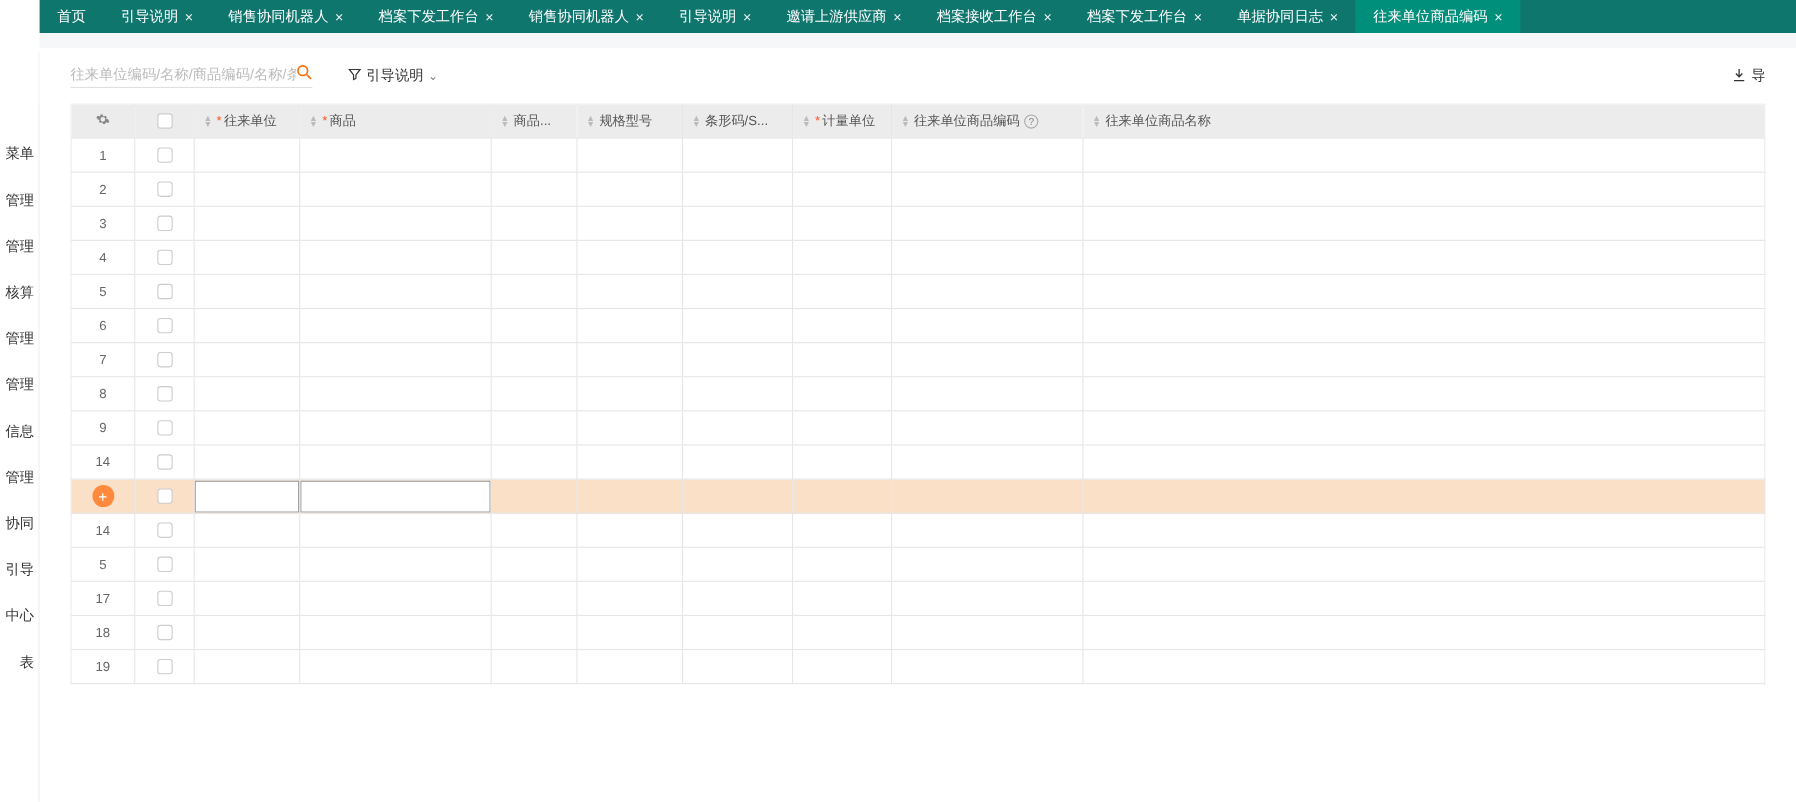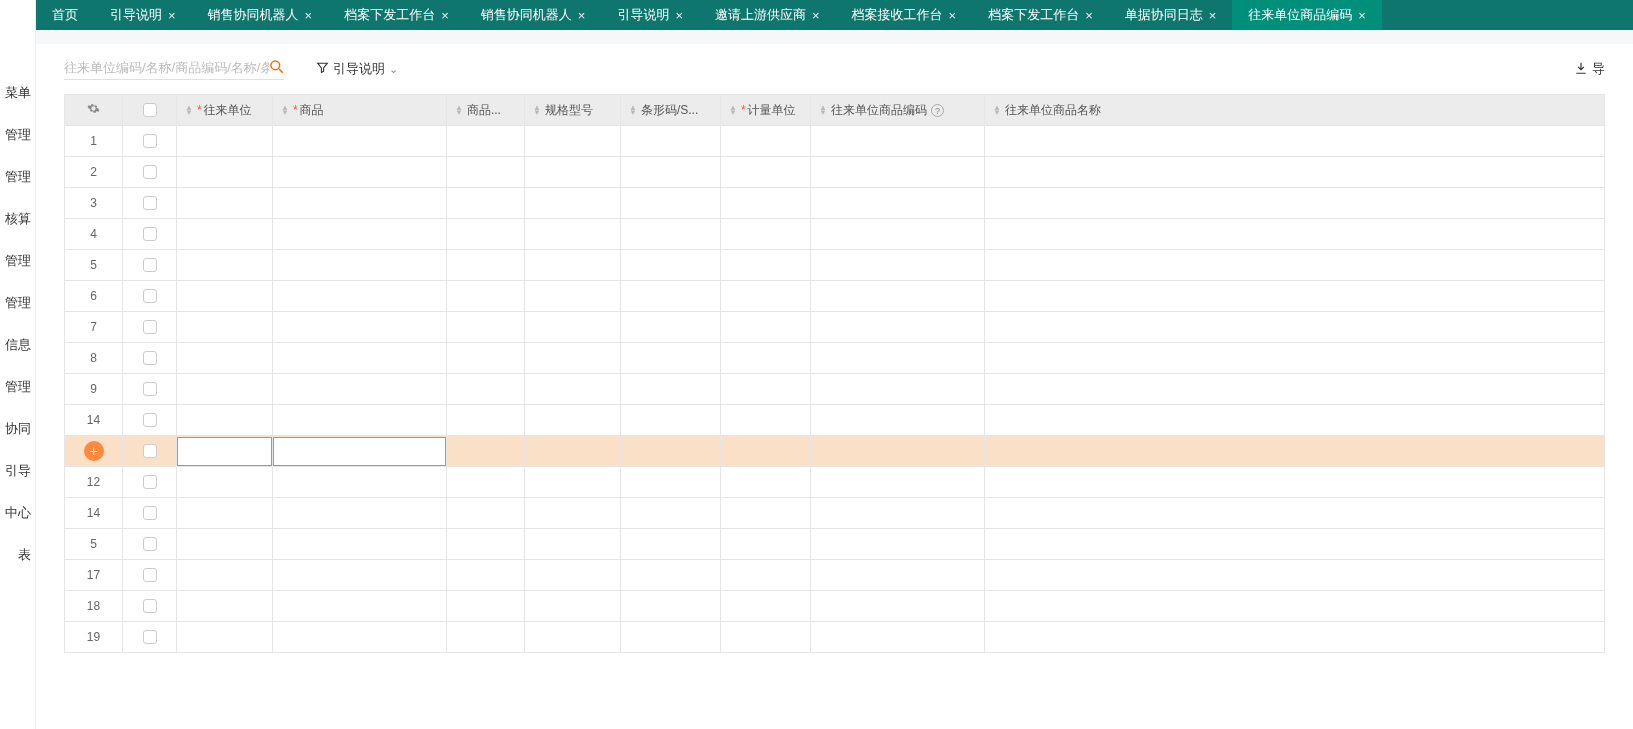--- a/index.html
+++ b/index.html
@@ -7,20 +7,21 @@
 
   .app { display: flex; height: 729px; width: 1633px; }
 
   
   .sidebar {
     width: 36px;
     background: #fff;
     border-right: 1px solid #eee;
     display: flex; flex-direction: column;
     padding-top: 72px;
+    margin-top: 47px;
   }
   .sidebar-item {
     height: 42px;
     display: flex; align-items: center; justify-content: flex-end;
     padding-right: 4px;
     font-size: 13px; color: #333;
     cursor: pointer;
     white-space: nowrap;
     overflow: hidden;
   }
@@ -431,32 +432,20 @@
                 <div class="editable"></div>
               </td>
               <td></td>
               <td></td>
               <td></td>
               <td></td>
               <td></td>
               <td></td>
             </tr>
             <tr>
-              <td class="idx">12</td>
-              <td class="chk"><input type="checkbox" style=""></td>
-              <td></td>
-              <td></td>
-              <td></td>
-              <td></td>
-              <td></td>
-              <td></td>
-              <td></td>
-              <td></td>
-            </tr>
-            <tr>
               <td class="idx">14</td>
               <td class="chk"><input type="checkbox" style=""></td>
               <td></td>
               <td></td>
               <td></td>
               <td></td>
               <td></td>
               <td></td>
               <td></td>
               <td></td>

